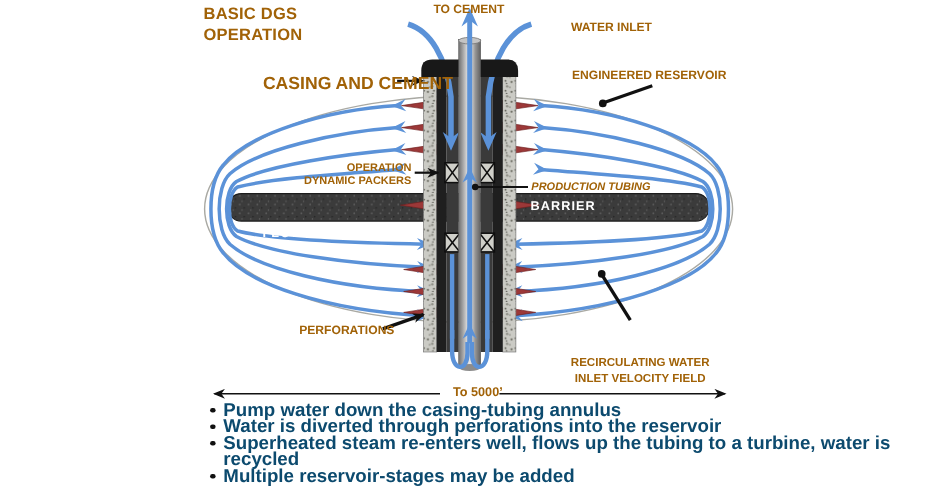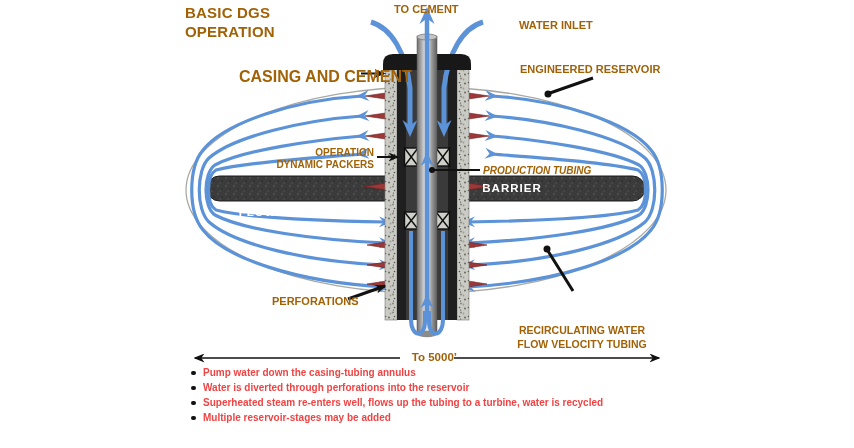--- a/index.html
+++ b/index.html
@@ -11,21 +11,21 @@
   .label{
     position:absolute;font-weight:bold;color:#a16207;white-space:nowrap;
     font-family:"Liberation Sans",sans-serif;
   }
   .title{font-size:15px;line-height:19px;letter-spacing:.2px;}
   .lbl-11{font-size:11px;}
   .lbl-10{font-size:10px;line-height:12px;}
   .on-barrier{color:#fff;font-size:11.5px;letter-spacing:1px;word-spacing:5px;text-align:center;}
   .bullets{
     position:absolute;left:188px;top:365px;margin:0;padding:0;list-style:none;
-    font-size:10px;font-weight:bold;color:#ef4444;line-height:15px;
+    font-size:17px;font-weight:bold;color:#0c4a6e;line-height:15px;
   }
   .bullets li{position:relative;padding-left:15px;}
   .bullets li::before{
     content:"";position:absolute;left:3px;top:5.6px;width:4.6px;height:4.6px;
     border-radius:50%;background:#111;
   }
 </style>
 </head>
 <body>
 
@@ -161,21 +161,21 @@
   <div class="label" style="left:483px;top:165px;font-size:10px;font-style:italic;">PRODUCTION TUBING</div>
 
   <div class="label on-barrier" style="left:233px;top:182px;width:130px;margin-top:24px;">FLOW DIVERTING</div>
 
   <div class="label on-barrier" style="left:450px;top:182px;width:124px;">BARRIER</div>
 
   <div class="label lbl-11" style="left:272px;top:295px;">PERFORATIONS</div>
 
   <div class="label" style="left:516px;top:296px;width:132px;text-align:center;font-size:10.5px;line-height:13.5px;">
     <span style="display:block;margin-top:28px;">RECIRCULATING WATER</span>
-    <span style="display:block;">FLOW VELOCITY TUBING</span>
+    <span style="display:block;">INLET VELOCITY FIELD</span>
   </div>
 
   <div class="label" style="left:397px;top:351px;width:60px;text-align:right;font-size:11.5px;">To 5000’</div>
 
   <ul class="bullets">
     <li>Pump water down the casing-tubing annulus</li>
     <li>Water is diverted through perforations into the reservoir</li>
     <li>Superheated steam re-enters well, flows up the tubing to a turbine, water is recycled</li>
     <li>Multiple reservoir-stages may be added</li>
   </ul>

